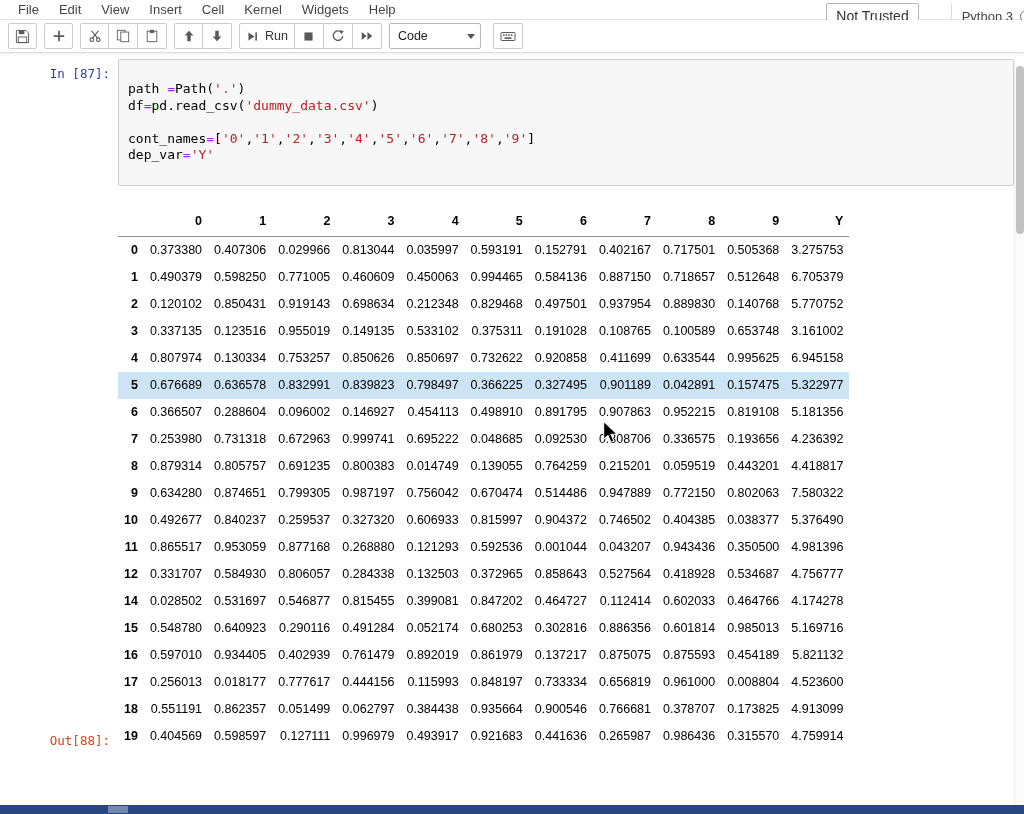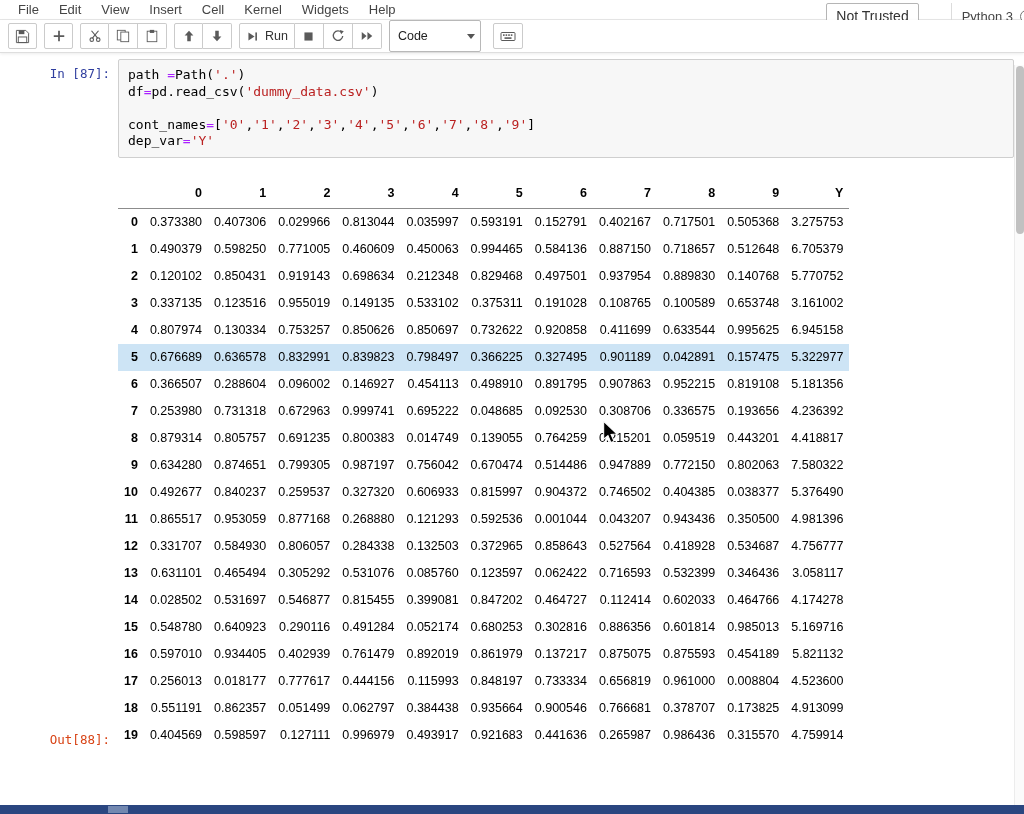--- a/index.html
+++ b/index.html
@@ -46,21 +46,21 @@
     display:flex; align-items:center; justify-content:center;
     background:#fff; border:1px solid #cbcbcb; border-radius:2px;
     cursor:pointer; margin:0;
   }
   .tb-group .tb-btn + .tb-btn { border-left:none; border-radius:0; }
   .tb-group .tb-btn:first-child { border-radius:2px 0 0 2px;justify-content:flex-end; }
   .tb-group .tb-btn:last-child { border-radius:0 2px 2px 0; }
   .tb-group .tb-btn:only-child { border-radius:2px; }
   .tb-run span { font-size:12.5px; color:#333; margin-left:6px; }
   .tb-select {
-    height:32px; width:92px; border:1px solid #b8b8b8; border-radius:2px;
+    height:26px; width:92px; border:1px solid #b8b8b8; border-radius:2px;
     display:flex; align-items:center; justify-content:space-between;
     font-size:12.5px; color:#222; padding:0 0 0 8px; margin-right:12px;
     background:#fff; cursor:pointer;
   }
   .tb-select .caret-box {
     width:18px; height:24px; display:flex; align-items:center; justify-content:center;
   }
   .caret {
     width:0; height:0; border-left:4px solid transparent; border-right:4px solid transparent;
     border-top:5px solid #555;
@@ -72,21 +72,21 @@
   .prompt {
     width:118px; flex:none; text-align:right; padding-right:8px; padding-top:7px;
     font-family:"DejaVu Sans Mono", monospace; font-size:12.5px; line-height:16.5px;
     white-space:nowrap;
   }
   .prompt.in  { color:#303F9F; }
   .prompt.out { color:#D84315; padding-top:3px; }
   .input-box {
     flex:1; margin-right:10px;
     background:#f7f7f7; border:1px solid #cfcfcf; border-radius:2px;
-    padding:7px 9px;
+    padding:21px 9px;
     font-family:"DejaVu Sans Mono", monospace; font-size:13px; line-height:16.5px;
   }
   .cm-line { white-space:pre; min-height:16.5px; }
   .tok-p { color:#000; }
   .tok-o { color:#AA22FF; }
   .tok-s { color:#BA2121; }
 
   
   .out-row { display:flex; align-items:flex-end; margin-bottom:0; }
   .out-content { flex:1; }
@@ -455,34 +455,20 @@
                 <td>0.284338</td>
                 <td>0.132503</td>
                 <td>0.372965</td>
                 <td>0.858643</td>
                 <td>0.527564</td>
                 <td>0.418928</td>
                 <td>0.534687</td>
                 <td>4.756777</td>
               </tr>
               <tr>
-                <th>13</th>
-                <td>0.631101</td>
-                <td>0.465494</td>
-                <td>0.305292</td>
-                <td>0.531076</td>
-                <td>0.085760</td>
-                <td>0.123597</td>
-                <td>0.062422</td>
-                <td>0.716593</td>
-                <td>0.532399</td>
-                <td>0.346436</td>
-                <td>3.058117</td>
-              </tr>
-              <tr>
                 <th>14</th>
                 <td>0.028502</td>
                 <td>0.531697</td>
                 <td>0.546877</td>
                 <td>0.815455</td>
                 <td>0.399081</td>
                 <td>0.847202</td>
                 <td>0.464727</td>
                 <td>0.112414</td>
                 <td>0.602033</td>

